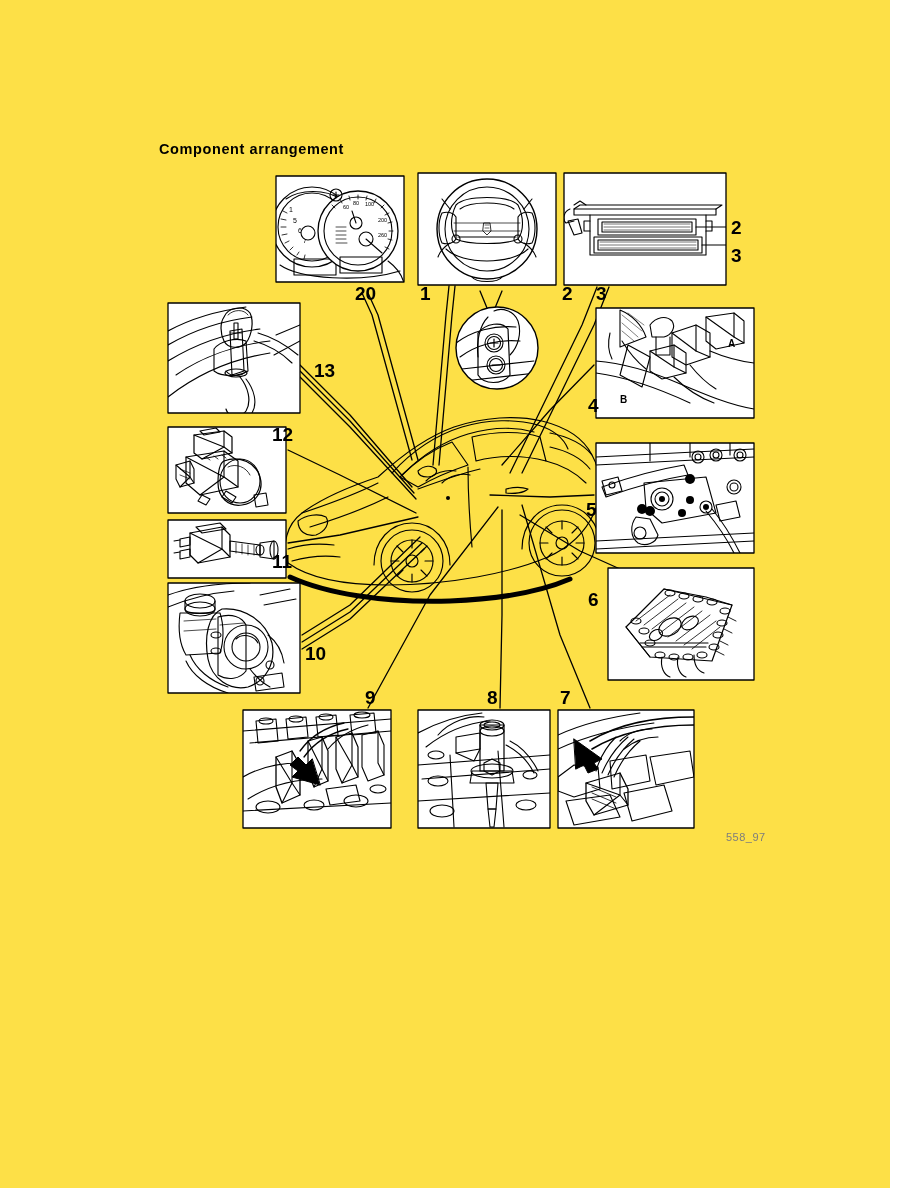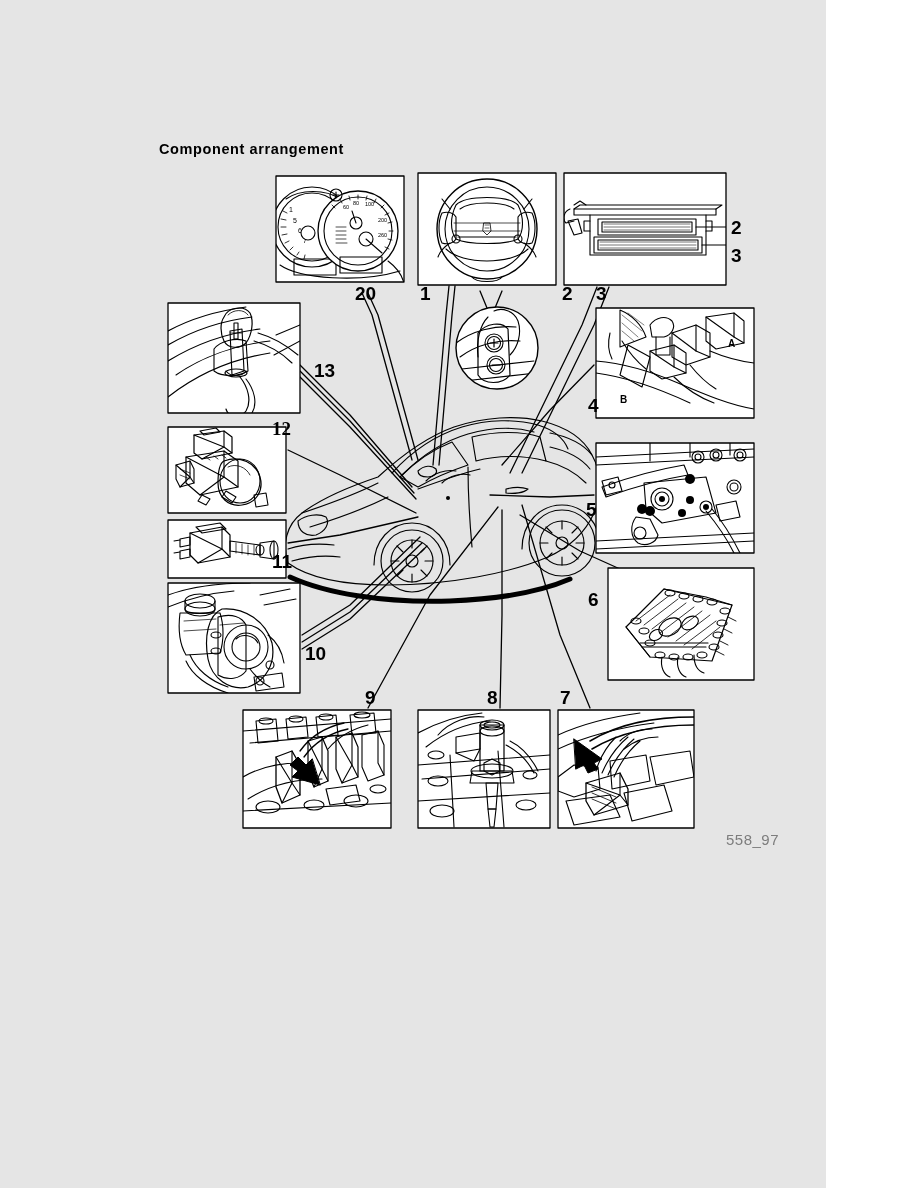--- a/index.html
+++ b/index.html
@@ -10,23 +10,23 @@
   body {
     width: 918px;
     height: 1188px;
     position: relative;
     font-family: "Liberation Sans", sans-serif;
     overflow: hidden;
   }
   #page {
     position: absolute;
     left: 0; top: 0;
-    width: 826px;
+    width: 890px;
     height: 1188px;
-    background: #e5e5e5;
+    background: #fde047;
   }
   #page-title {
     position: absolute;
     left: 159px;
     top: 141px;
     font-size: 14.5px;
     font-weight: bold;
     color: #000000;
     letter-spacing: 0.6px;
     white-space: nowrap;
@@ -56,21 +56,21 @@
     font-weight: bold;
     font-size: 10px;
     color: #000000;
     line-height: 1;
     white-space: nowrap;
   }
   #figure-ref {
     position: absolute;
     left: 726px;
     top: 831px;
-    font-size: 15px;
+    font-size: 11px;
     color: #7d7d7d;
     letter-spacing: 0.5px;
     white-space: nowrap;
     text-align: right;
   }
 </style>
 </head>
 <body>
 
 <div id="page">
@@ -764,21 +764,21 @@
     <div class="num-label" style="left:412px; top:119px;">2</div>
     <div class="num-label" style="left:446px; top:119px;">3</div>
     <div class="num-label" style="left:438px; top:231px;">4</div>
     <div class="num-label" style="left:436px; top:335px;">5</div>
     <div class="num-label" style="left:438px; top:425px;">6</div>
     <div class="num-label" style="left:410px; top:523px;">7</div>
     <div class="num-label" style="left:337px; top:523px;">8</div>
     <div class="num-label" style="left:215px; top:523px;">9</div>
     <div class="num-label" style="left:155px; top:479px;">10</div>
     <div class="num-label" style="left:122px; top:387px;">11</div>
-    <div class="num-label" style="left:122px; top:254px;font-family:Liberation Serif, serif;">12</div>
+    <div class="num-label" style="left:122px; top:260px;">12</div>
     <div class="num-label" style="left:164px; top:196px;text-align:right;">13</div>
 
     <div class="num-label" style="left:581px; top:53px;">2</div>
     <div class="num-label" style="left:581px; top:81px;">3</div>
 
     <div class="sub-label" style="left:578px; top:174px;">A</div>
     <div class="sub-label" style="left:470px; top:230px;">B</div>
   </div>
 
   <div id="figure-ref">558_97</div>

